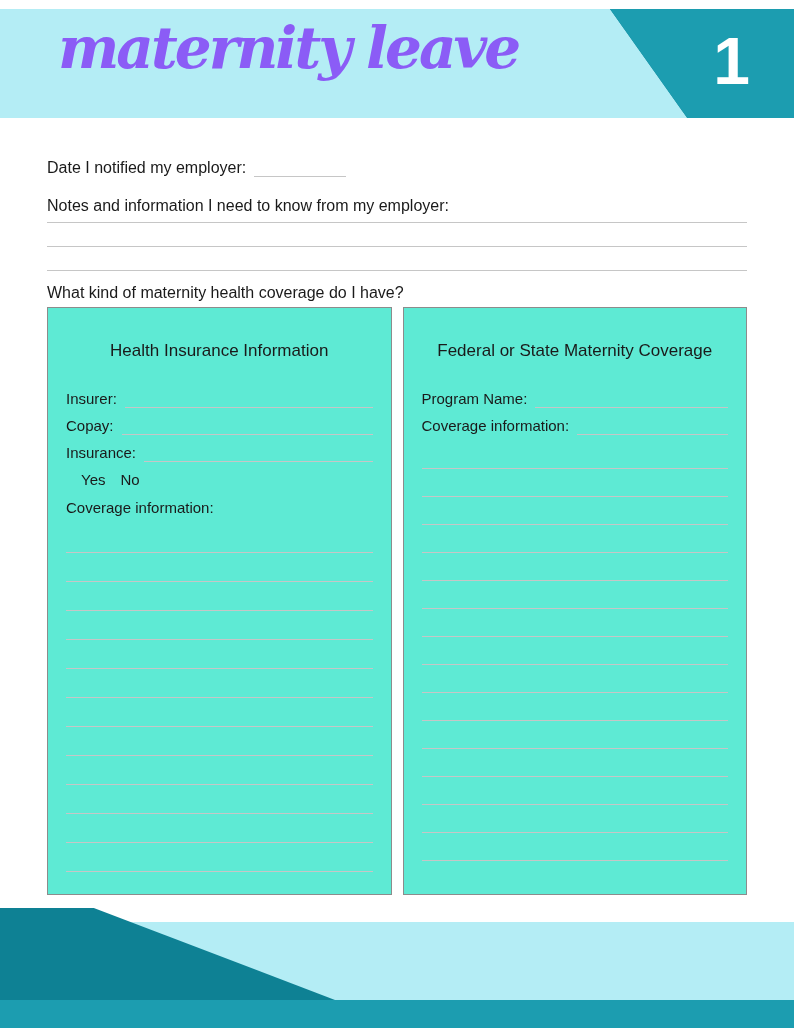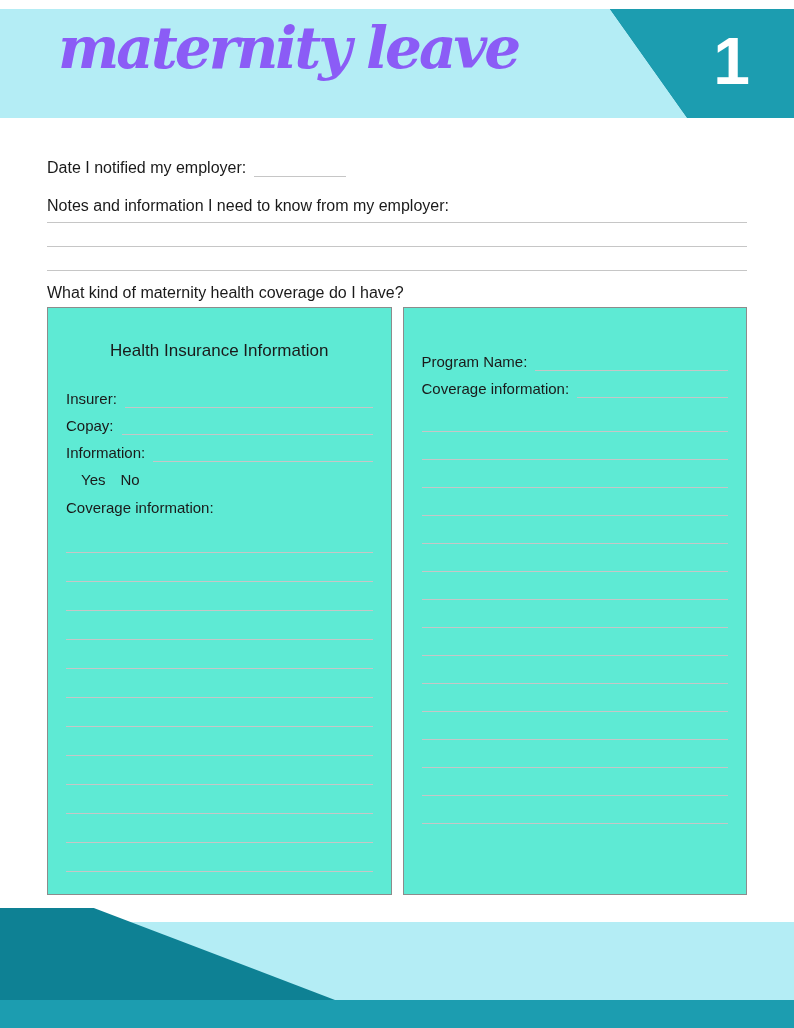--- a/index.html
+++ b/index.html
@@ -87,21 +87,21 @@
     <div class="fields">
       <div class="field-row">
         <span class="lbl">Insurer:</span>
         <span class="field-line"></span>
       </div>
       <div class="field-row">
         <span class="lbl">Copay:</span>
         <span class="field-line"></span>
       </div>
       <div class="field-row">
-        <span class="lbl">Information:</span>
+        <span class="lbl">Insurance:</span>
         <span class="field-line"></span>
       </div>
       <div class="inline-opts">
         <span class="opt">Yes</span>
         <span class="opt">No</span>
       </div>
       <div class="plain-row">
         <span class="lbl">Coverage information:</span>
       </div>
     </div>
@@ -115,20 +115,21 @@
       <div class="rl"></div>
       <div class="rl"></div>
       <div class="rl"></div>
       <div class="rl"></div>
       <div class="rl"></div>
       <div class="rl"></div>
     </div>
   </div>
 
   <div class="box">
+    <div class="box-title">Federal or State Maternity Coverage</div>
     <div class="fields">
       <div class="field-row">
         <span class="lbl">Program Name:</span>
         <span class="field-line"></span>
       </div>
       <div class="field-row">
         <span class="lbl">Coverage information:</span>
         <span class="field-line"></span>
       </div>
     </div>

